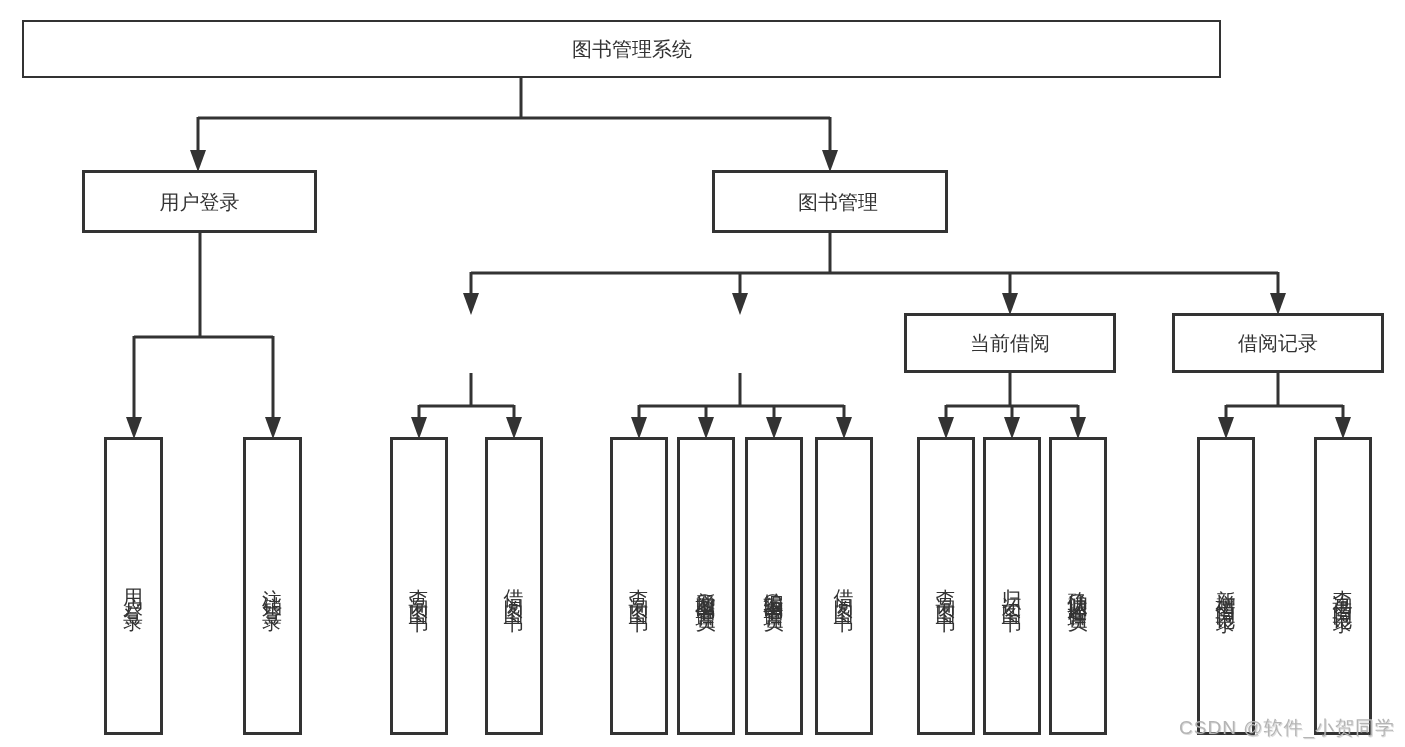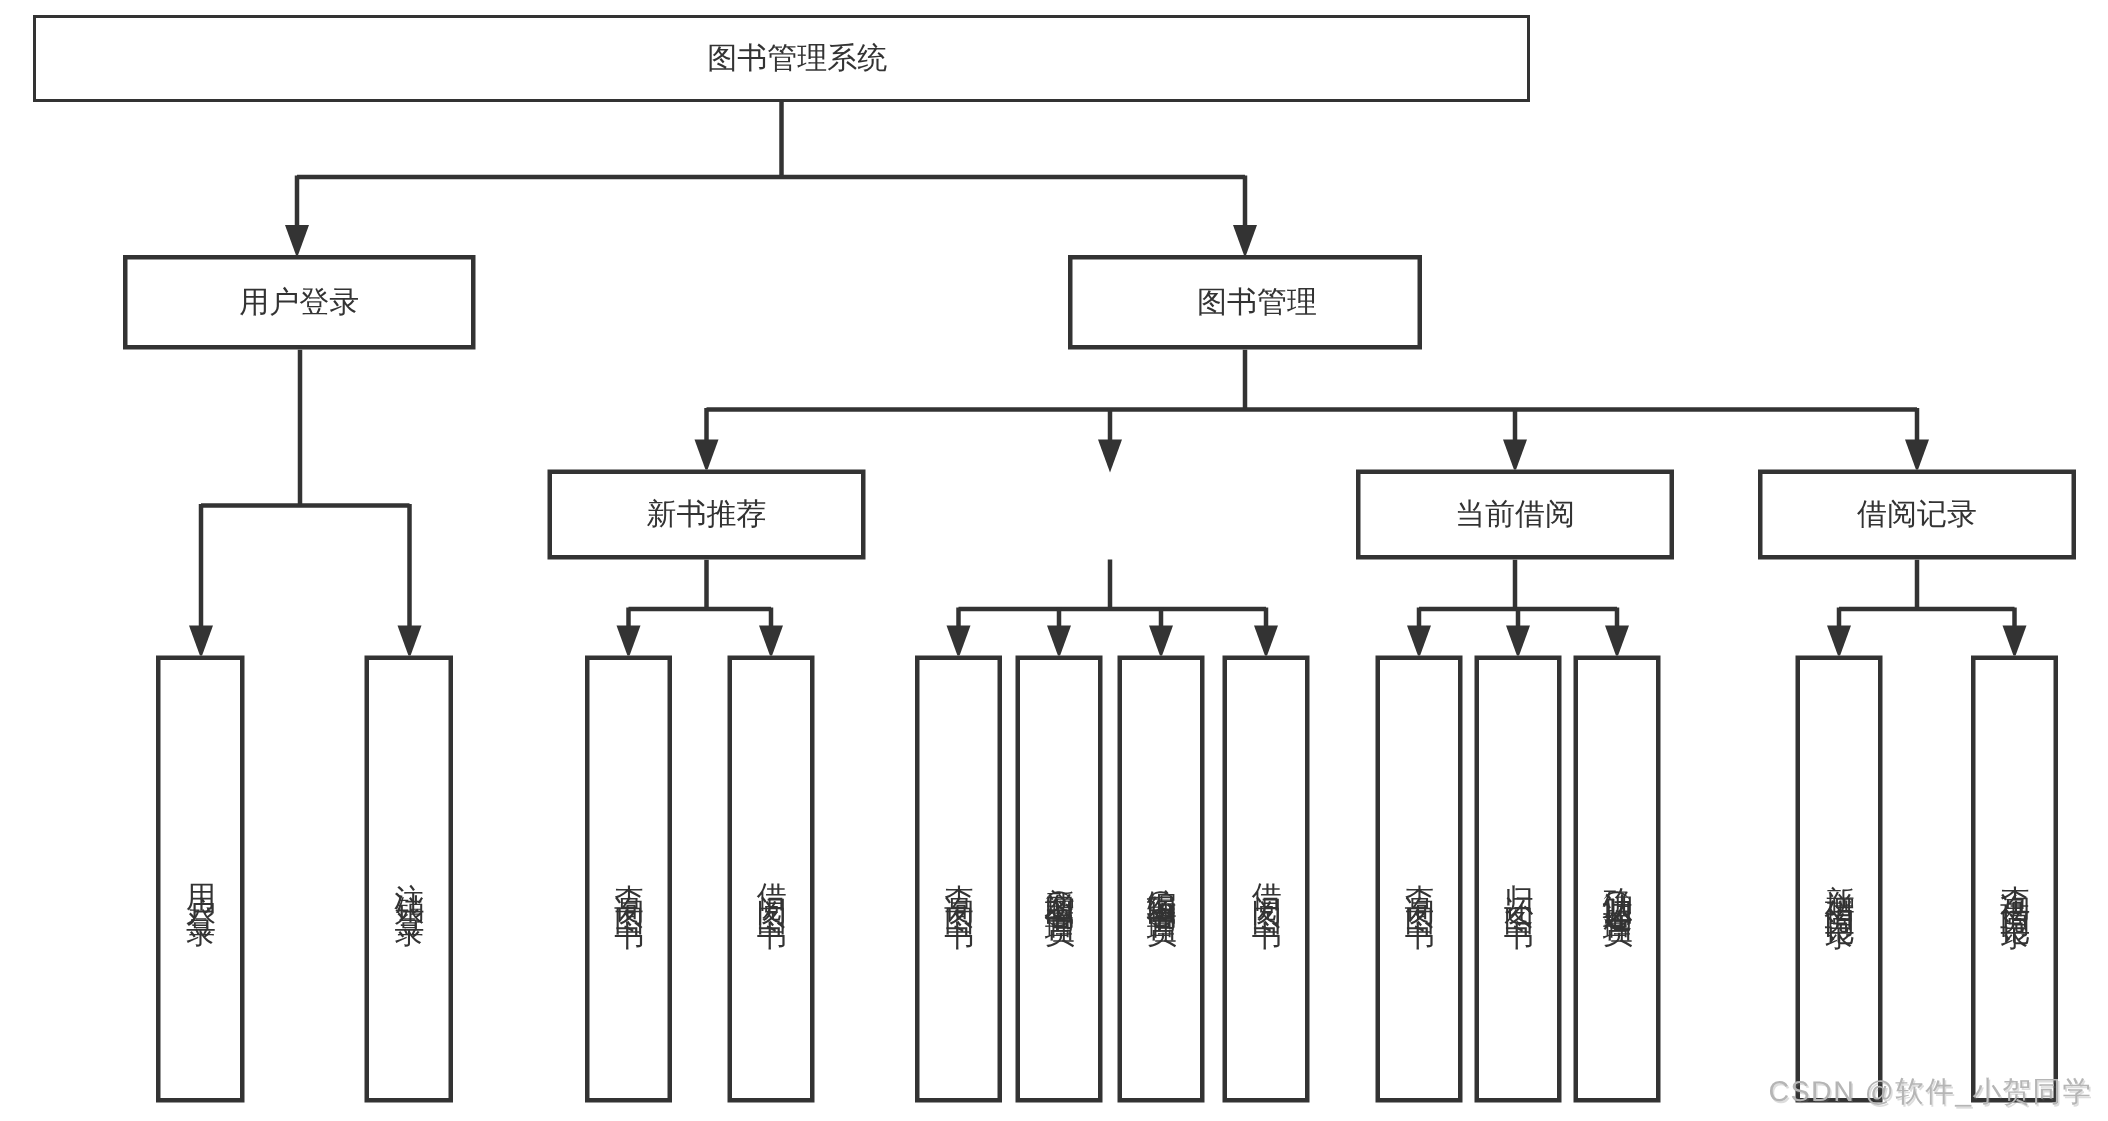--- a/index.html
+++ b/index.html
@@ -115,26 +115,25 @@
       <polygon points="766,417 782,417 774,439"></polygon>
       <polygon points="836,417 852,417 844,439"></polygon>
       <polygon points="938,417 954,417 946,439"></polygon>
       <polygon points="1004,417 1020,417 1012,439"></polygon>
       <polygon points="1070,417 1086,417 1078,439"></polygon>
       <polygon points="1218,417 1234,417 1226,439"></polygon>
       <polygon points="1335,417 1351,417 1343,439"></polygon>
     </g>
   </svg>
 
-  <div class="box root" style="left:22px;top:10px;width:998px;height:58px;padding-left:21px;">图书管理系统</div>
+  <div class="box root" style="left:22px;top:20px;width:1199px;height:58px;padding-left:21px;">图书管理系统</div>
 
   <div class="box" style="left:82px;top:170px;width:235px;height:63px;">用户登录</div>
   <div class="box" style="left:712px;top:170px;width:236px;height:63px;padding-left:16px;">图书管理</div>
 
-  <div class="box" style="left:365px;top:313px;width:212px;height:60px;">新书推荐</div>
   <div class="box" style="left:904px;top:313px;width:212px;height:60px;">当前借阅</div>
   <div class="box" style="left:1172px;top:313px;width:212px;height:60px;">借阅记录</div>
 
   <div class="box" style="left:104px;top:437px;width:59px;height:298px;">
     <span class="vtext">用户登录</span>
   </div>
   <div class="box" style="left:243px;top:437px;width:59px;height:298px;">
     <span class="vtext">注销登录</span>
   </div>
 

